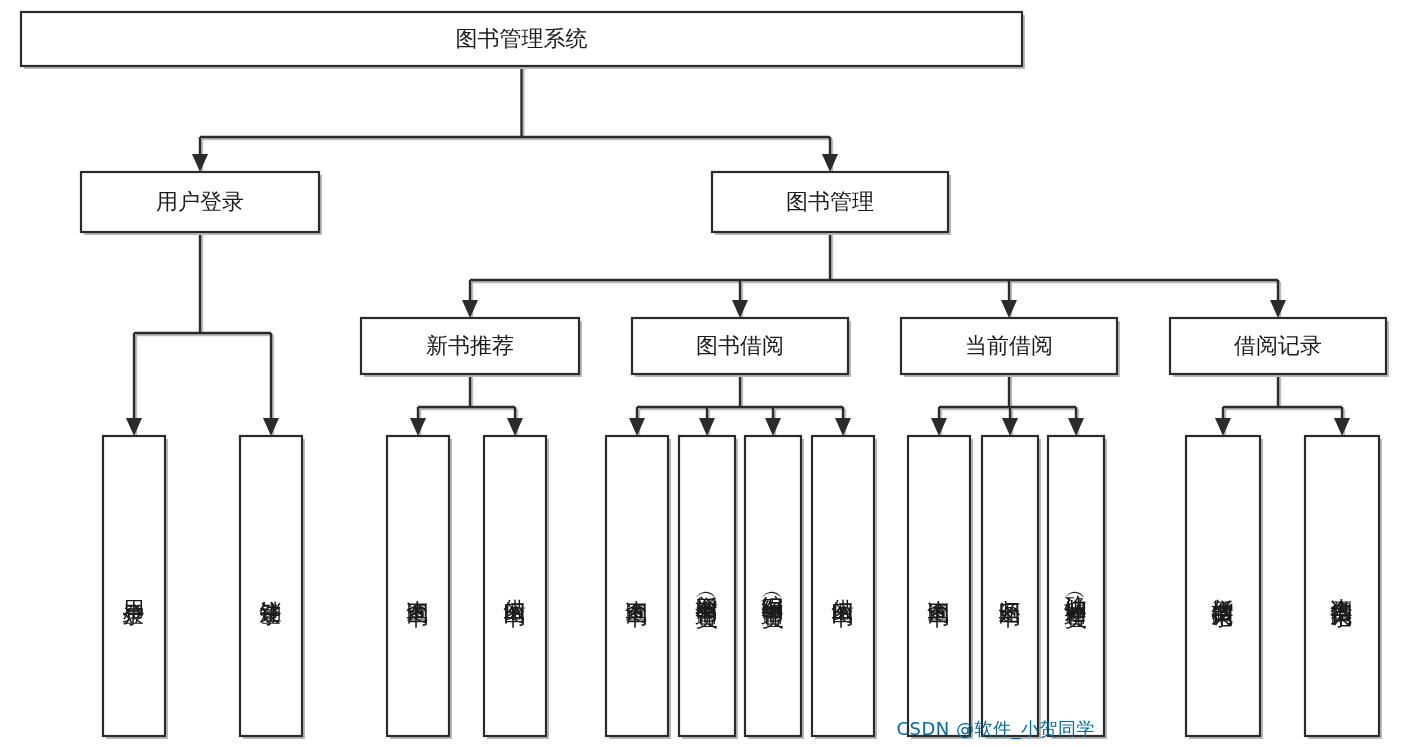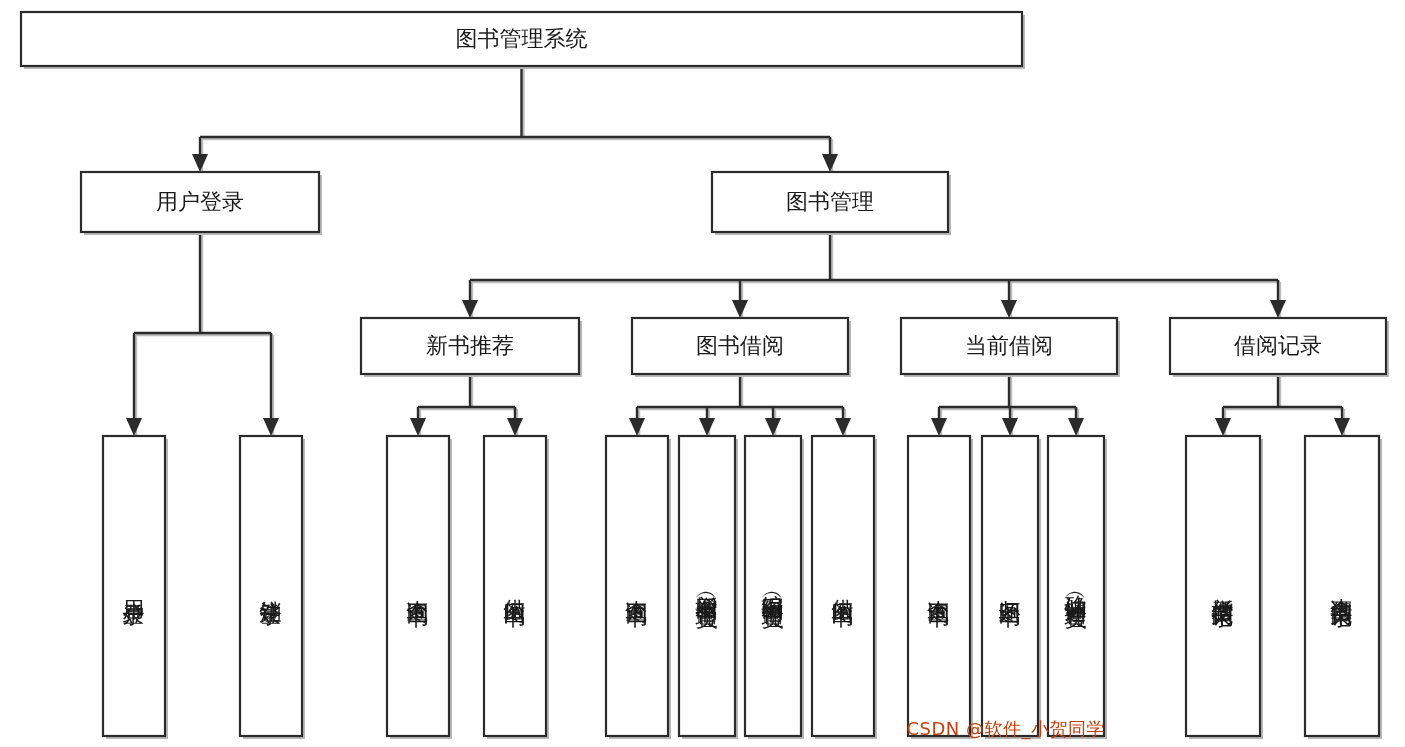--- a/index.html
+++ b/index.html
@@ -69,25 +69,25 @@
     letter-spacing: 2px;
     color: #1a1a1a;
     display: flex;
     align-items: center;
     justify-content: center;
     white-space: nowrap;
     pointer-events: none;
   }
   .watermark {
     position: absolute;
-    right: 10px;
+    right: 20px;
     bottom: 6px;
     font-family: "DejaVu Sans", "Liberation Sans", sans-serif;
     font-size: 18px;
-    color: #c2410c;
+    color: #0369a1;
     letter-spacing: 0.5px;
     white-space: nowrap;
   }
 </style>
 </head>
 <body>
 
 <div id="diagram-root">
 
   <svg class="diagram-canvas" id="diagram-svg" viewBox="0 0 1405 747" xmlns="http://www.w3.org/2000/svg">

